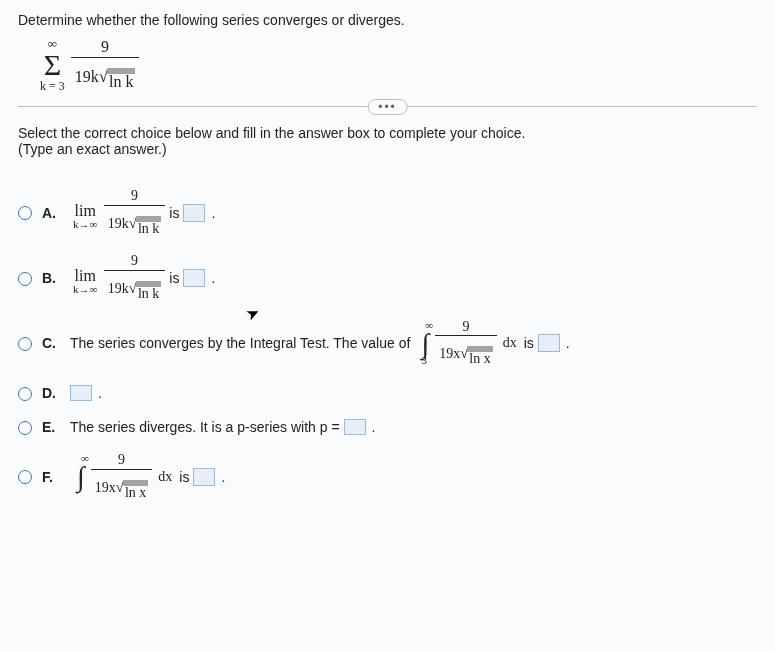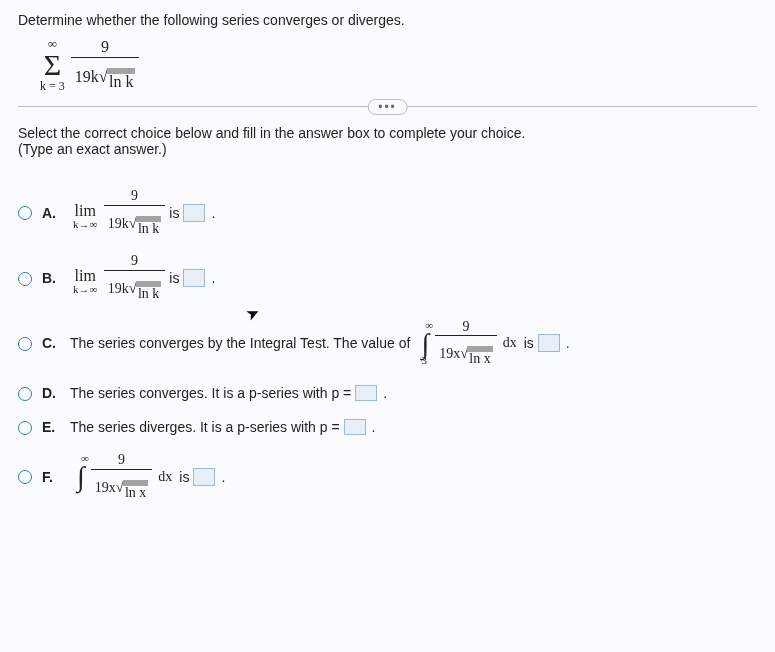--- a/index.html
+++ b/index.html
@@ -189,21 +189,20 @@
       <span>is</span>
       <span class="answer-box"></span>
         <span class="dot">.</span>
     </div>
   </div>
 
   <div class="choice">
     <div class="radio"></div>
     <div class="choice-letter">D.</div>
     <div class="choice-body">
-      <span>The series converges. It is a p-series with p =</span>
       <span class="small-answer-box"></span>
         <span class="dot">.</span>
     </div>
   </div>
 
   <div class="choice">
     <div class="radio"></div>
     <div class="choice-letter">E.</div>
     <div class="choice-body">
       <span>The series diverges. It is a p-series with p =</span>

